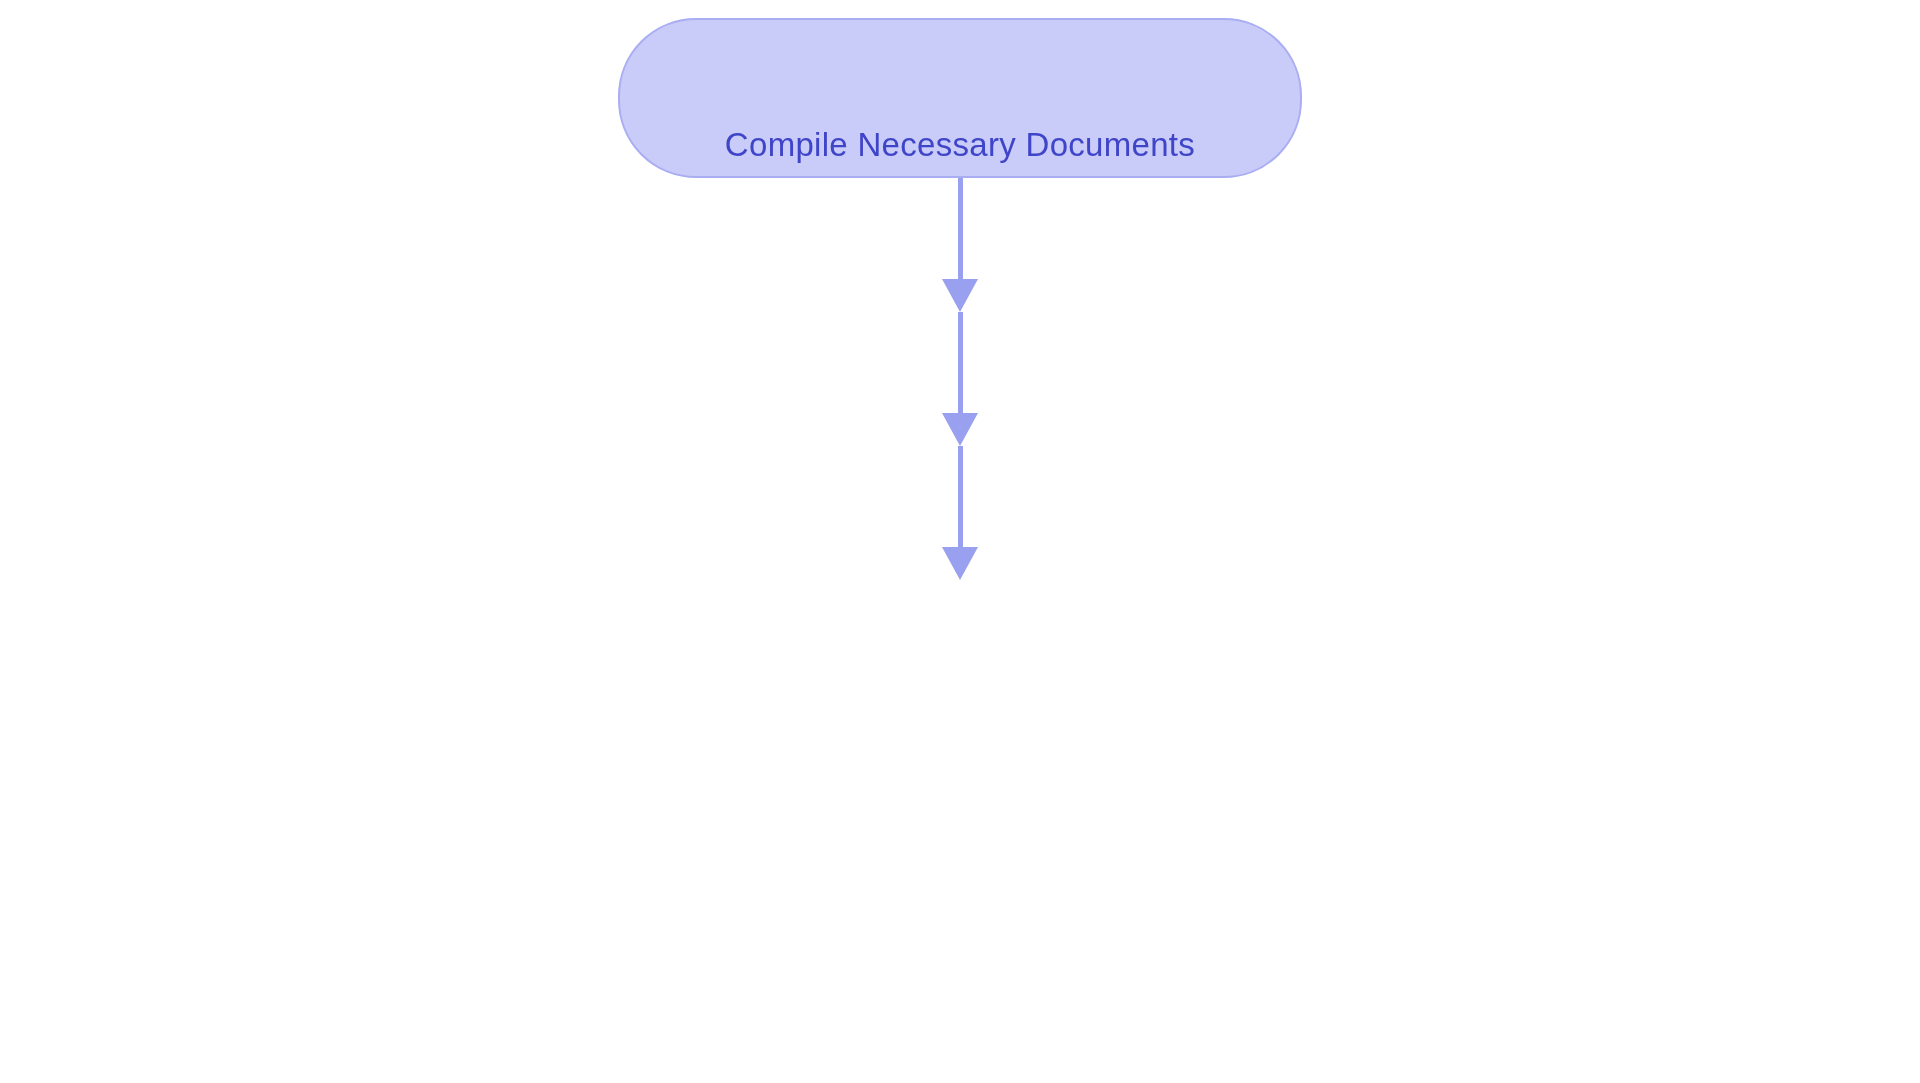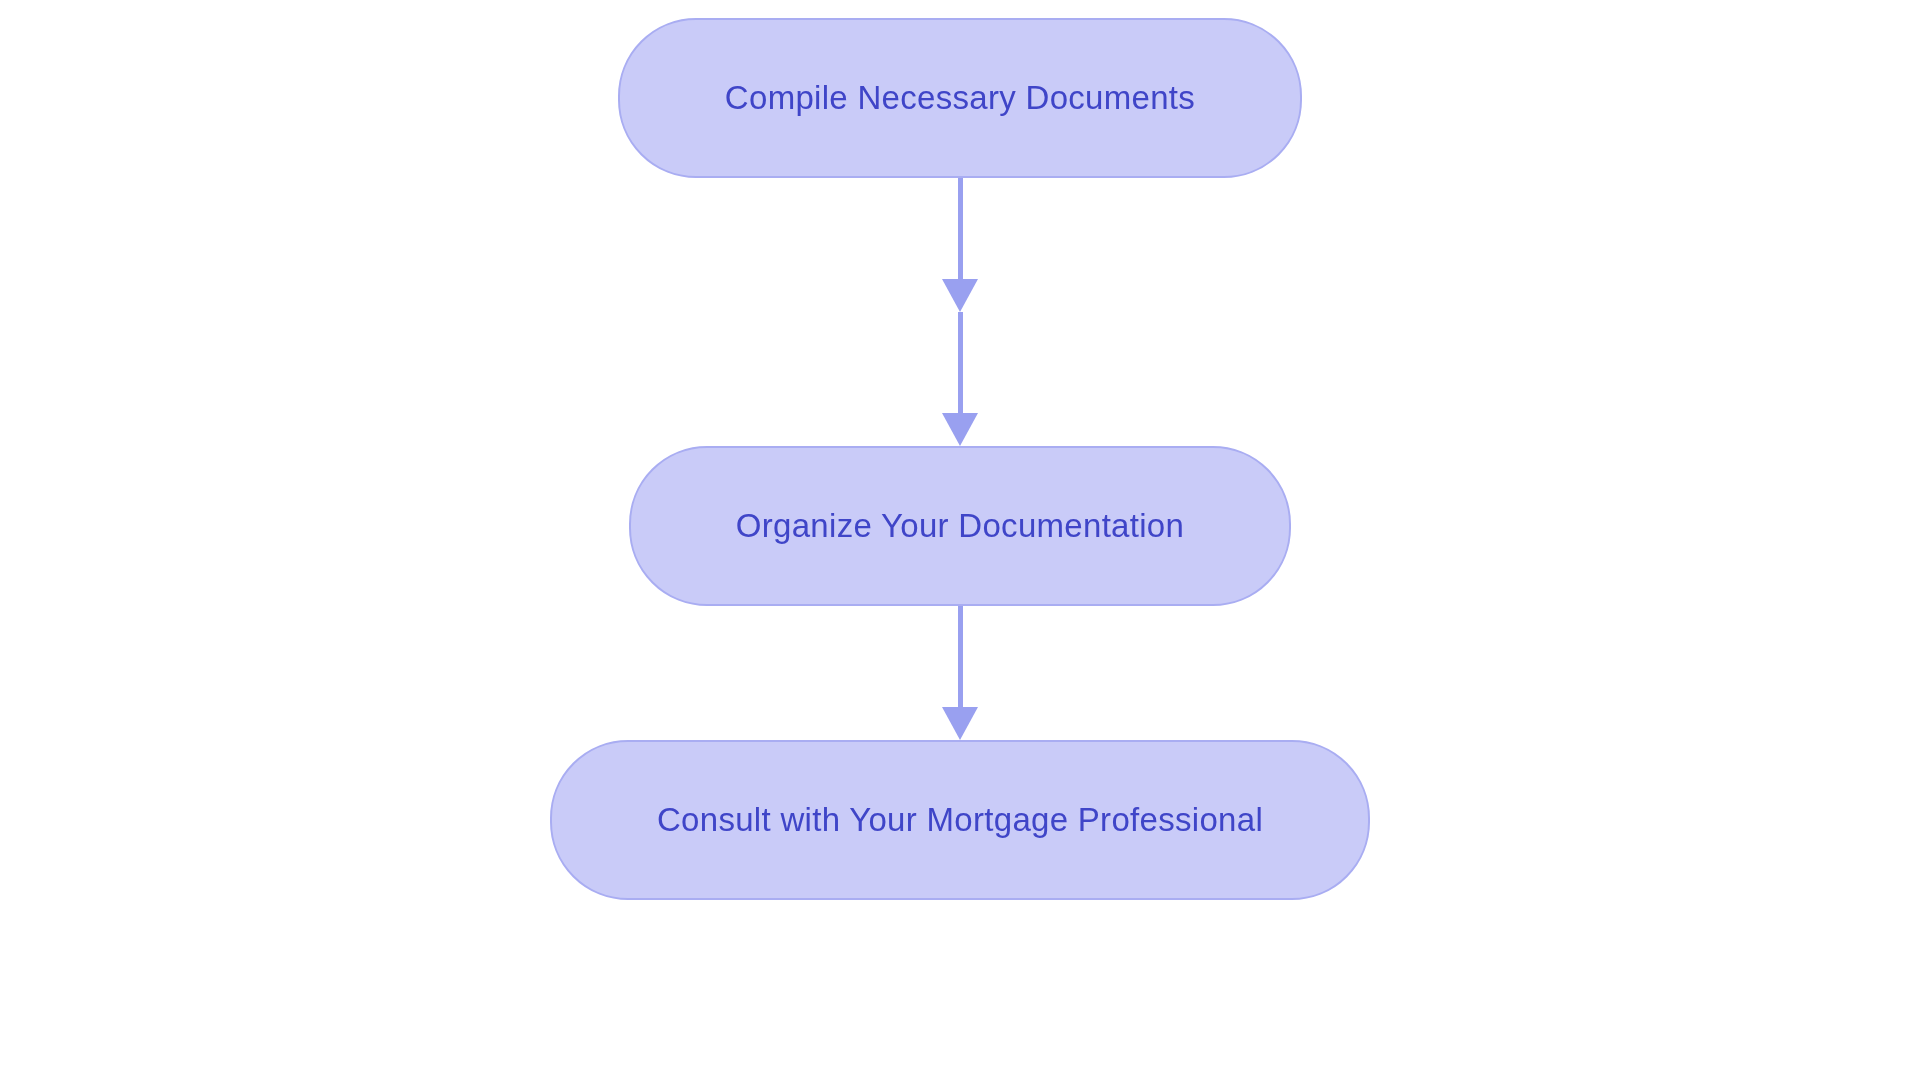--- a/index.html
+++ b/index.html
@@ -24,21 +24,21 @@
     align-items:center;
     padding-top:18px;
   }
   .flow-node{
     height:160px;
     padding:12px 105px;
     background:var(--node-fill);
     border:2px solid var(--node-border);
     border-radius:78px;
     display:flex;
-    align-items:center;
+    align-items:flex-end;
     justify-content:center;
     flex:0 0 auto;
   }
   .flow-node .node-label{
     color:var(--node-text);
     font-size:33px;
     font-weight:500;
     letter-spacing:0.3px;
     white-space:nowrap;
   }
@@ -75,26 +75,20 @@
     <div class="arrow-line"></div>
     <div class="arrow-head"></div>
   </div>
 
 
   <div class="flow-arrow">
     <div class="arrow-line"></div>
     <div class="arrow-head"></div>
   </div>
 
-  <div class="flow-node">
-    <span class="node-label">Organize Your Documentation</span>
-  </div>
 
   <div class="flow-arrow">
     <div class="arrow-line"></div>
     <div class="arrow-head"></div>
   </div>
 
-  <div class="flow-node">
-    <span class="node-label">Consult with Your Mortgage Professional</span>
-  </div>
 
 </div>
 
 </body></html>

